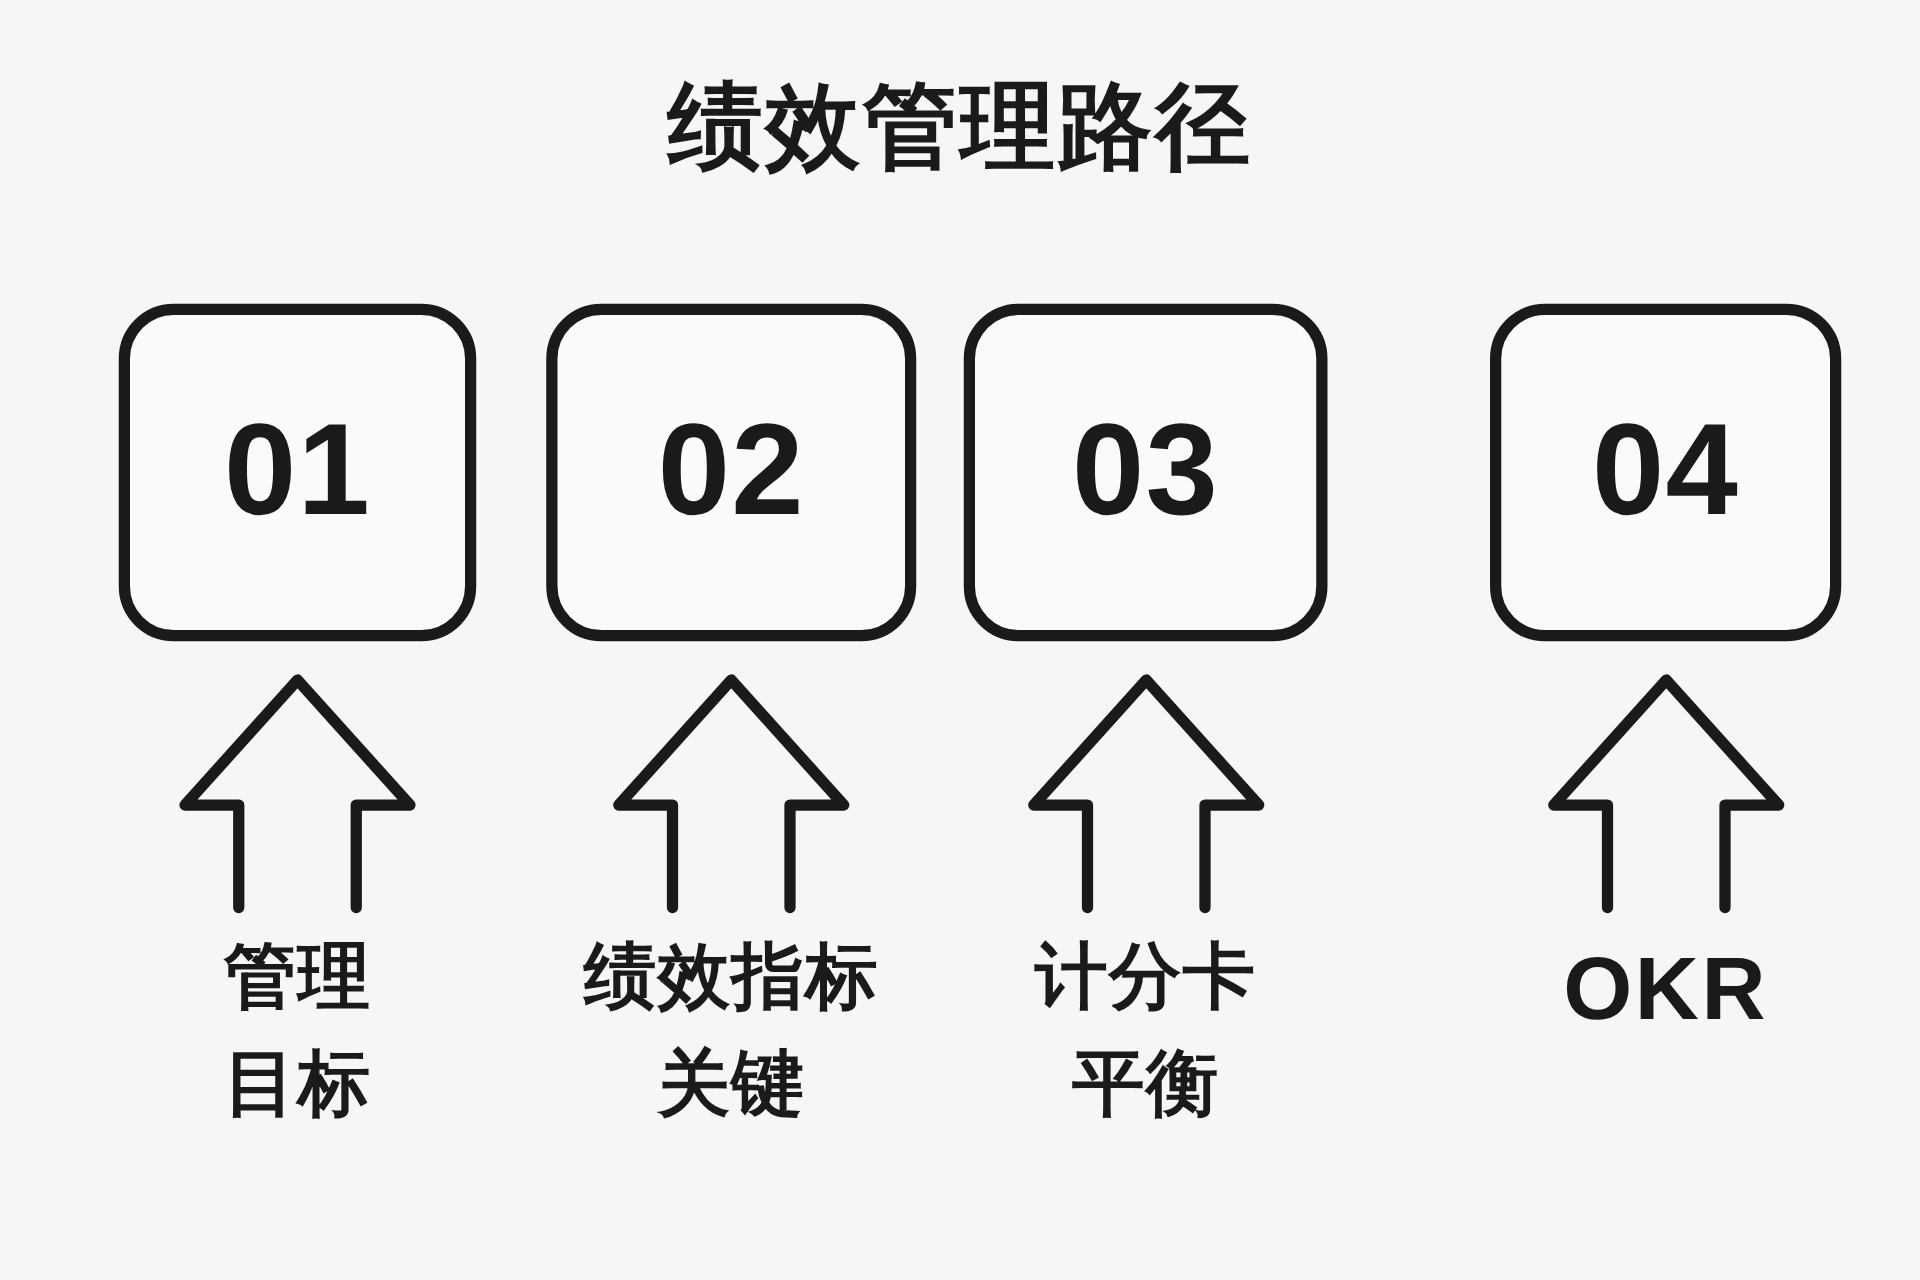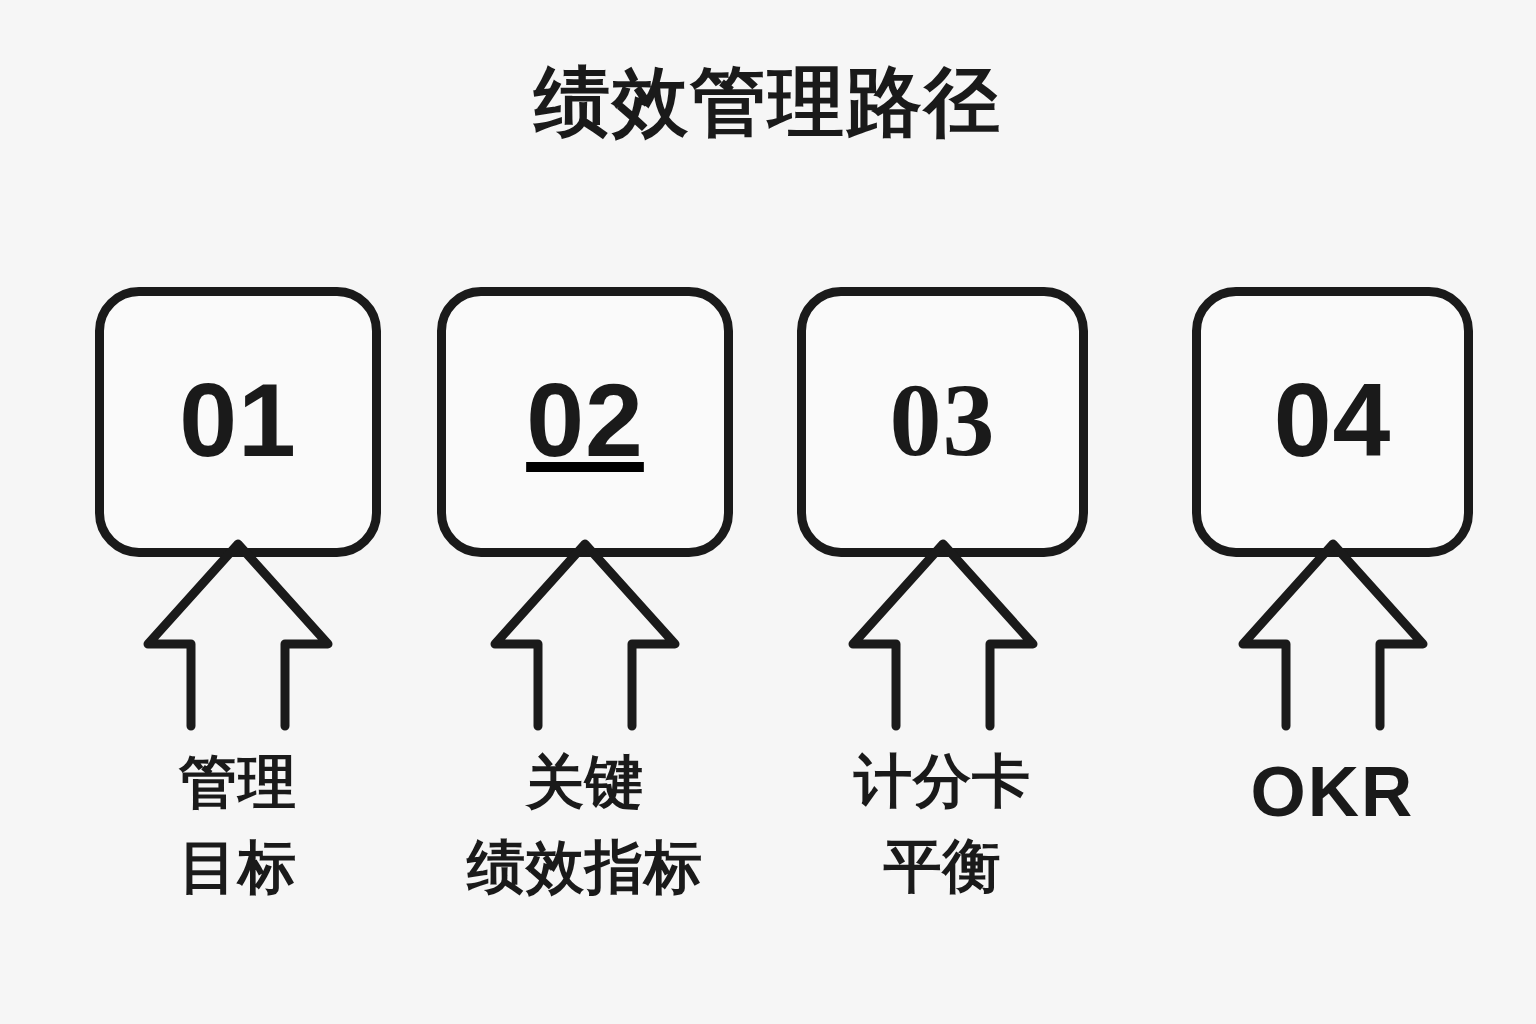--- a/index.html
+++ b/index.html
@@ -45,21 +45,20 @@
   .number-box {
     position: relative;
     height: 270px;
     box-sizing: border-box;
     border: 9px solid #1a1a1a;
     border-radius: 44px;
     background: #fafafa;
     display: flex;
     align-items: center;
     justify-content: center;
-    margin-top: 44px;
   }
   .number-box .box-number {
     font-size: 104px;
     font-weight: 700;
     color: #1a1a1a;
     line-height: 1;
     letter-spacing: 1px;
     transform: translateY(-2px);
   }
 
@@ -122,39 +121,39 @@
         <path class="arrow-path" d="M 51 190 L 51 108 L 8 108 L 98 8 L 188 108 L 145 108 L 145 190"></path>
       </svg>
     </div>
 
     <div class="step-label">
       <span class="label-line">管理</span>
       <span class="label-line">目标</span>
     </div>
   </div>
 
-  <div class="step-column" style="left:437px; width:296px;text-decoration:underline;">
+  <div class="step-column" style="left:437px; width:296px;">
 
     <div class="number-box">
       <span class="box-number">02</span>
     </div>
 
     <div class="arrow-wrap">
       <svg width="196" height="196" viewBox="0 0 196 196">
         <path class="arrow-path" d="M 51 190 L 51 108 L 8 108 L 98 8 L 188 108 L 145 108 L 145 190"></path>
       </svg>
     </div>
 
     <div class="step-label">
+      <span class="label-line">绩效指标</span>
       <span class="label-line">关键</span>
-      <span class="label-line">绩效指标</span>
     </div>
   </div>
 
-  <div class="step-column" style="left:797px; width:291px;font-family:Liberation Serif, serif;">
+  <div class="step-column" style="left:771px; width:291px;">
 
     <div class="number-box">
       <span class="box-number">03</span>
     </div>
 
     <div class="arrow-wrap">
       <svg width="196" height="196" viewBox="0 0 196 196">
         <path class="arrow-path" d="M 51 190 L 51 108 L 8 108 L 98 8 L 188 108 L 145 108 L 145 190"></path>
       </svg>
     </div>

